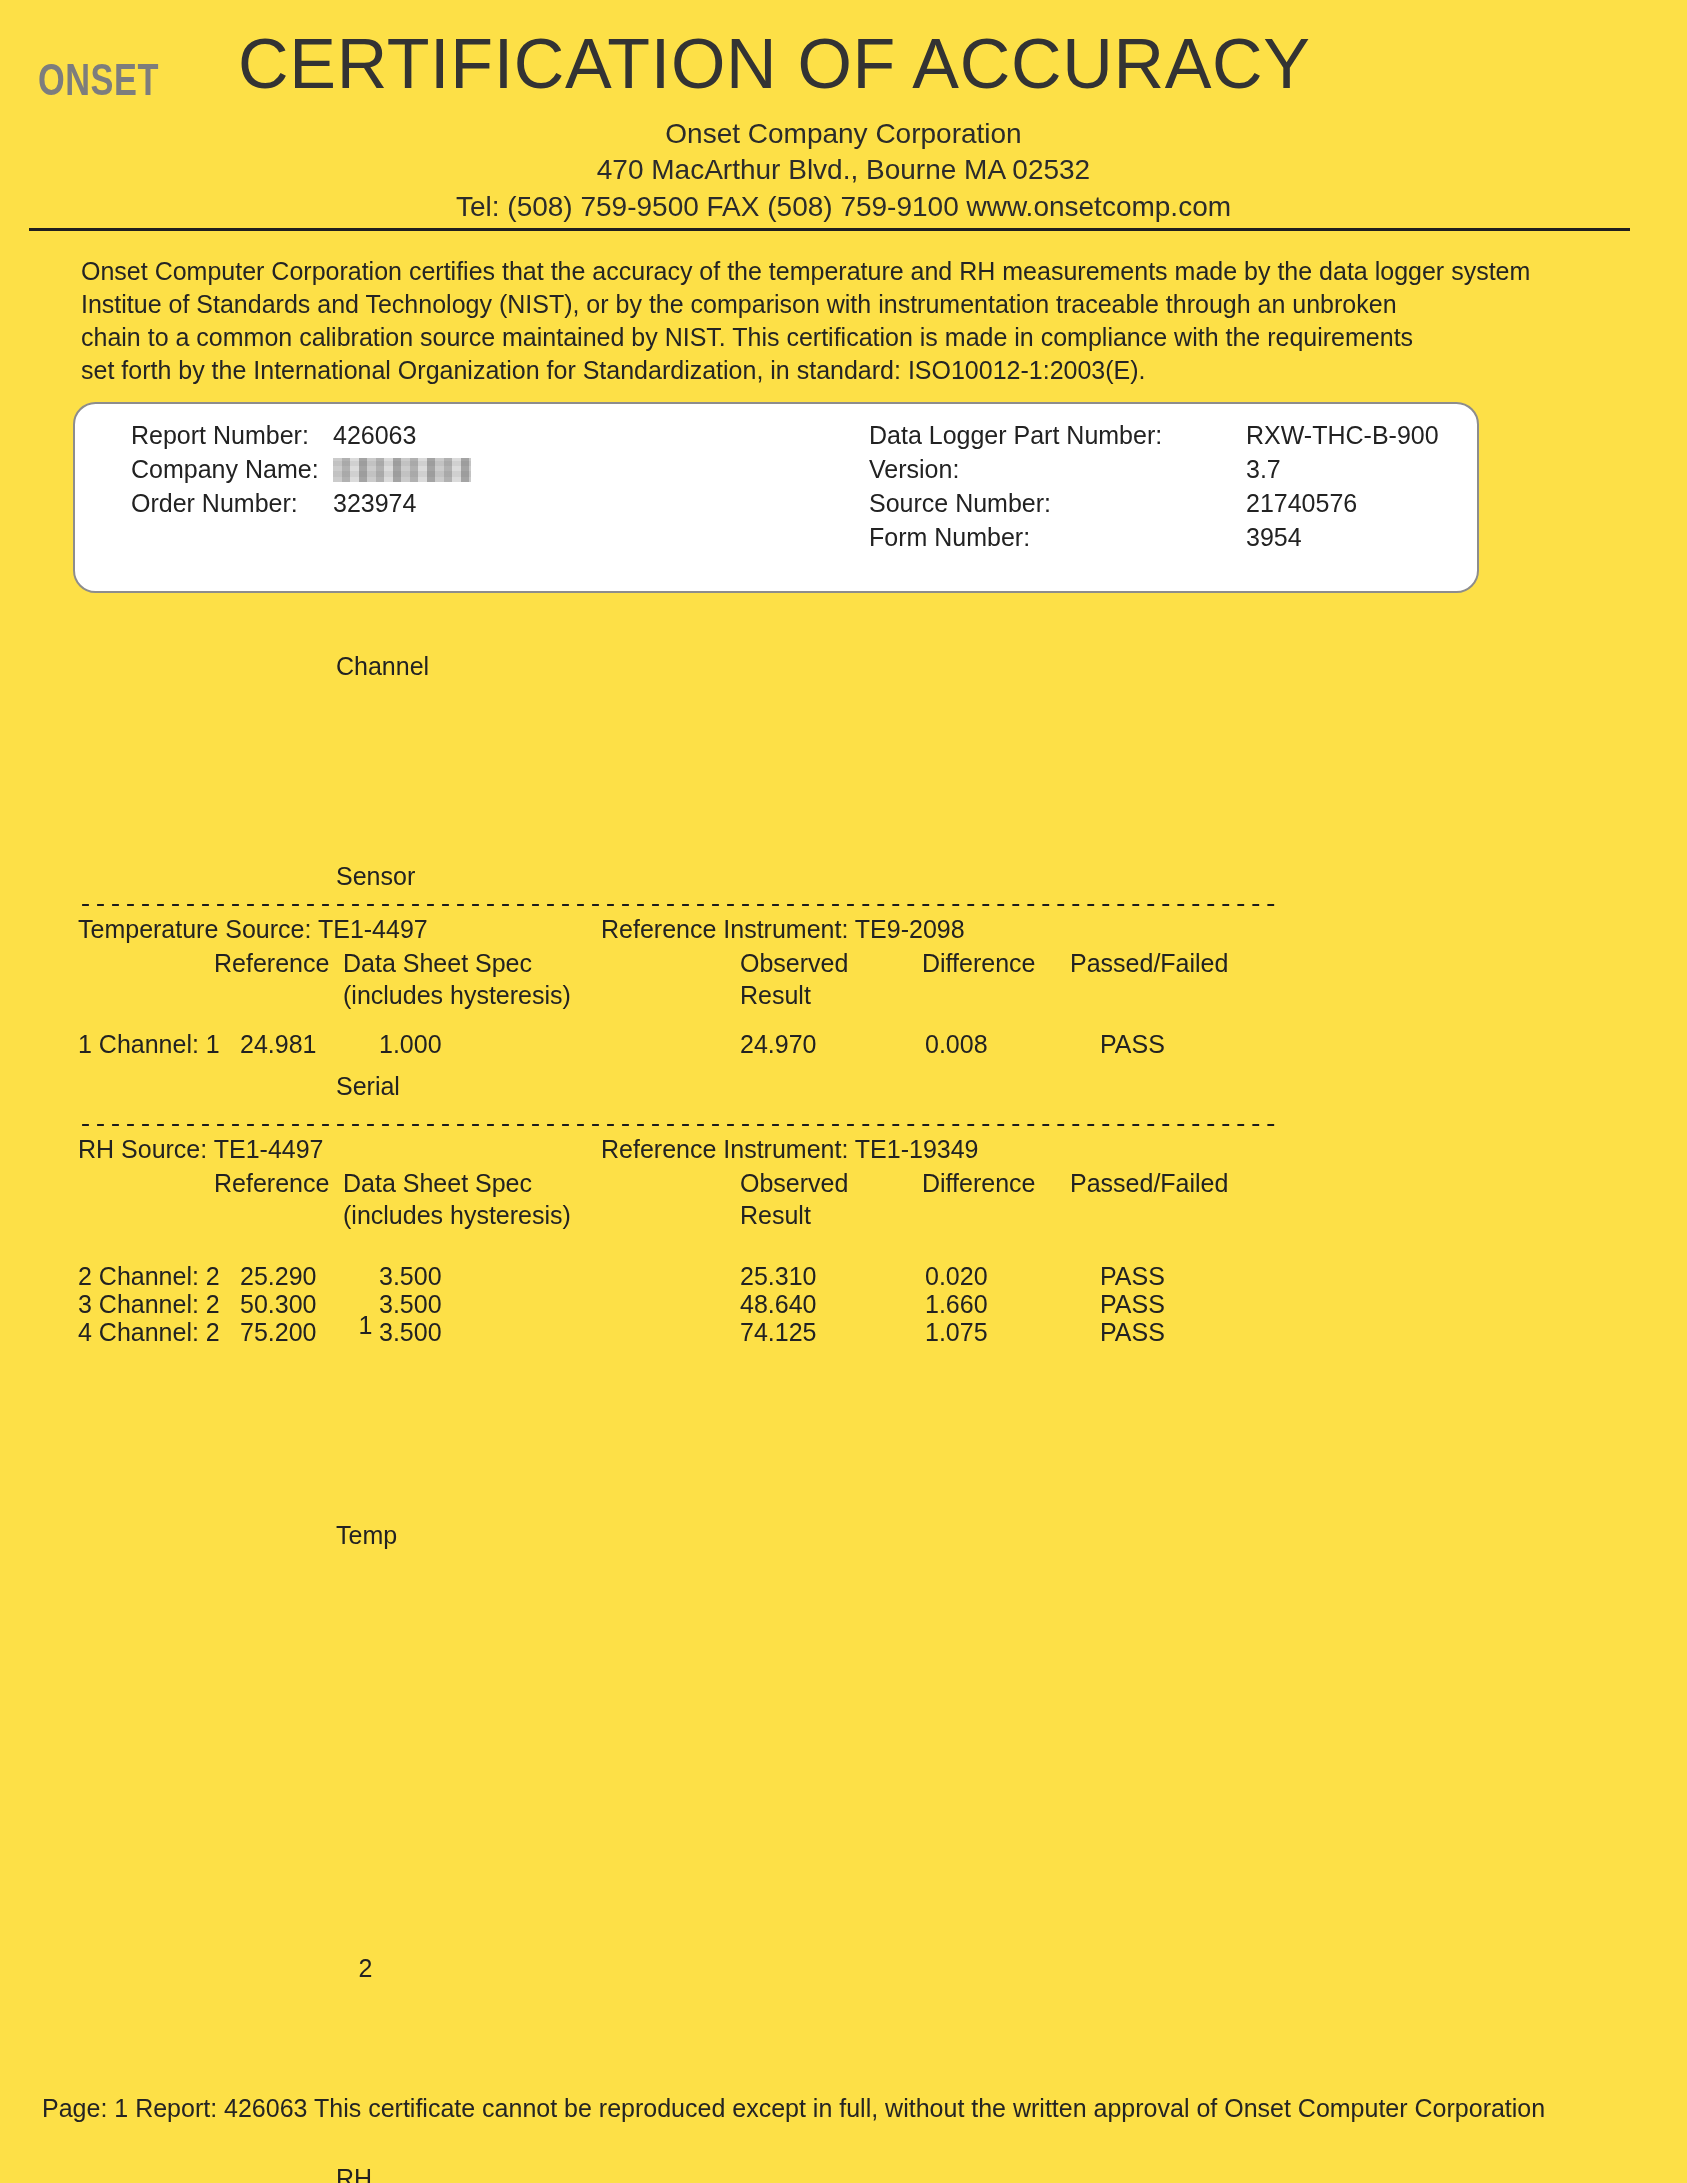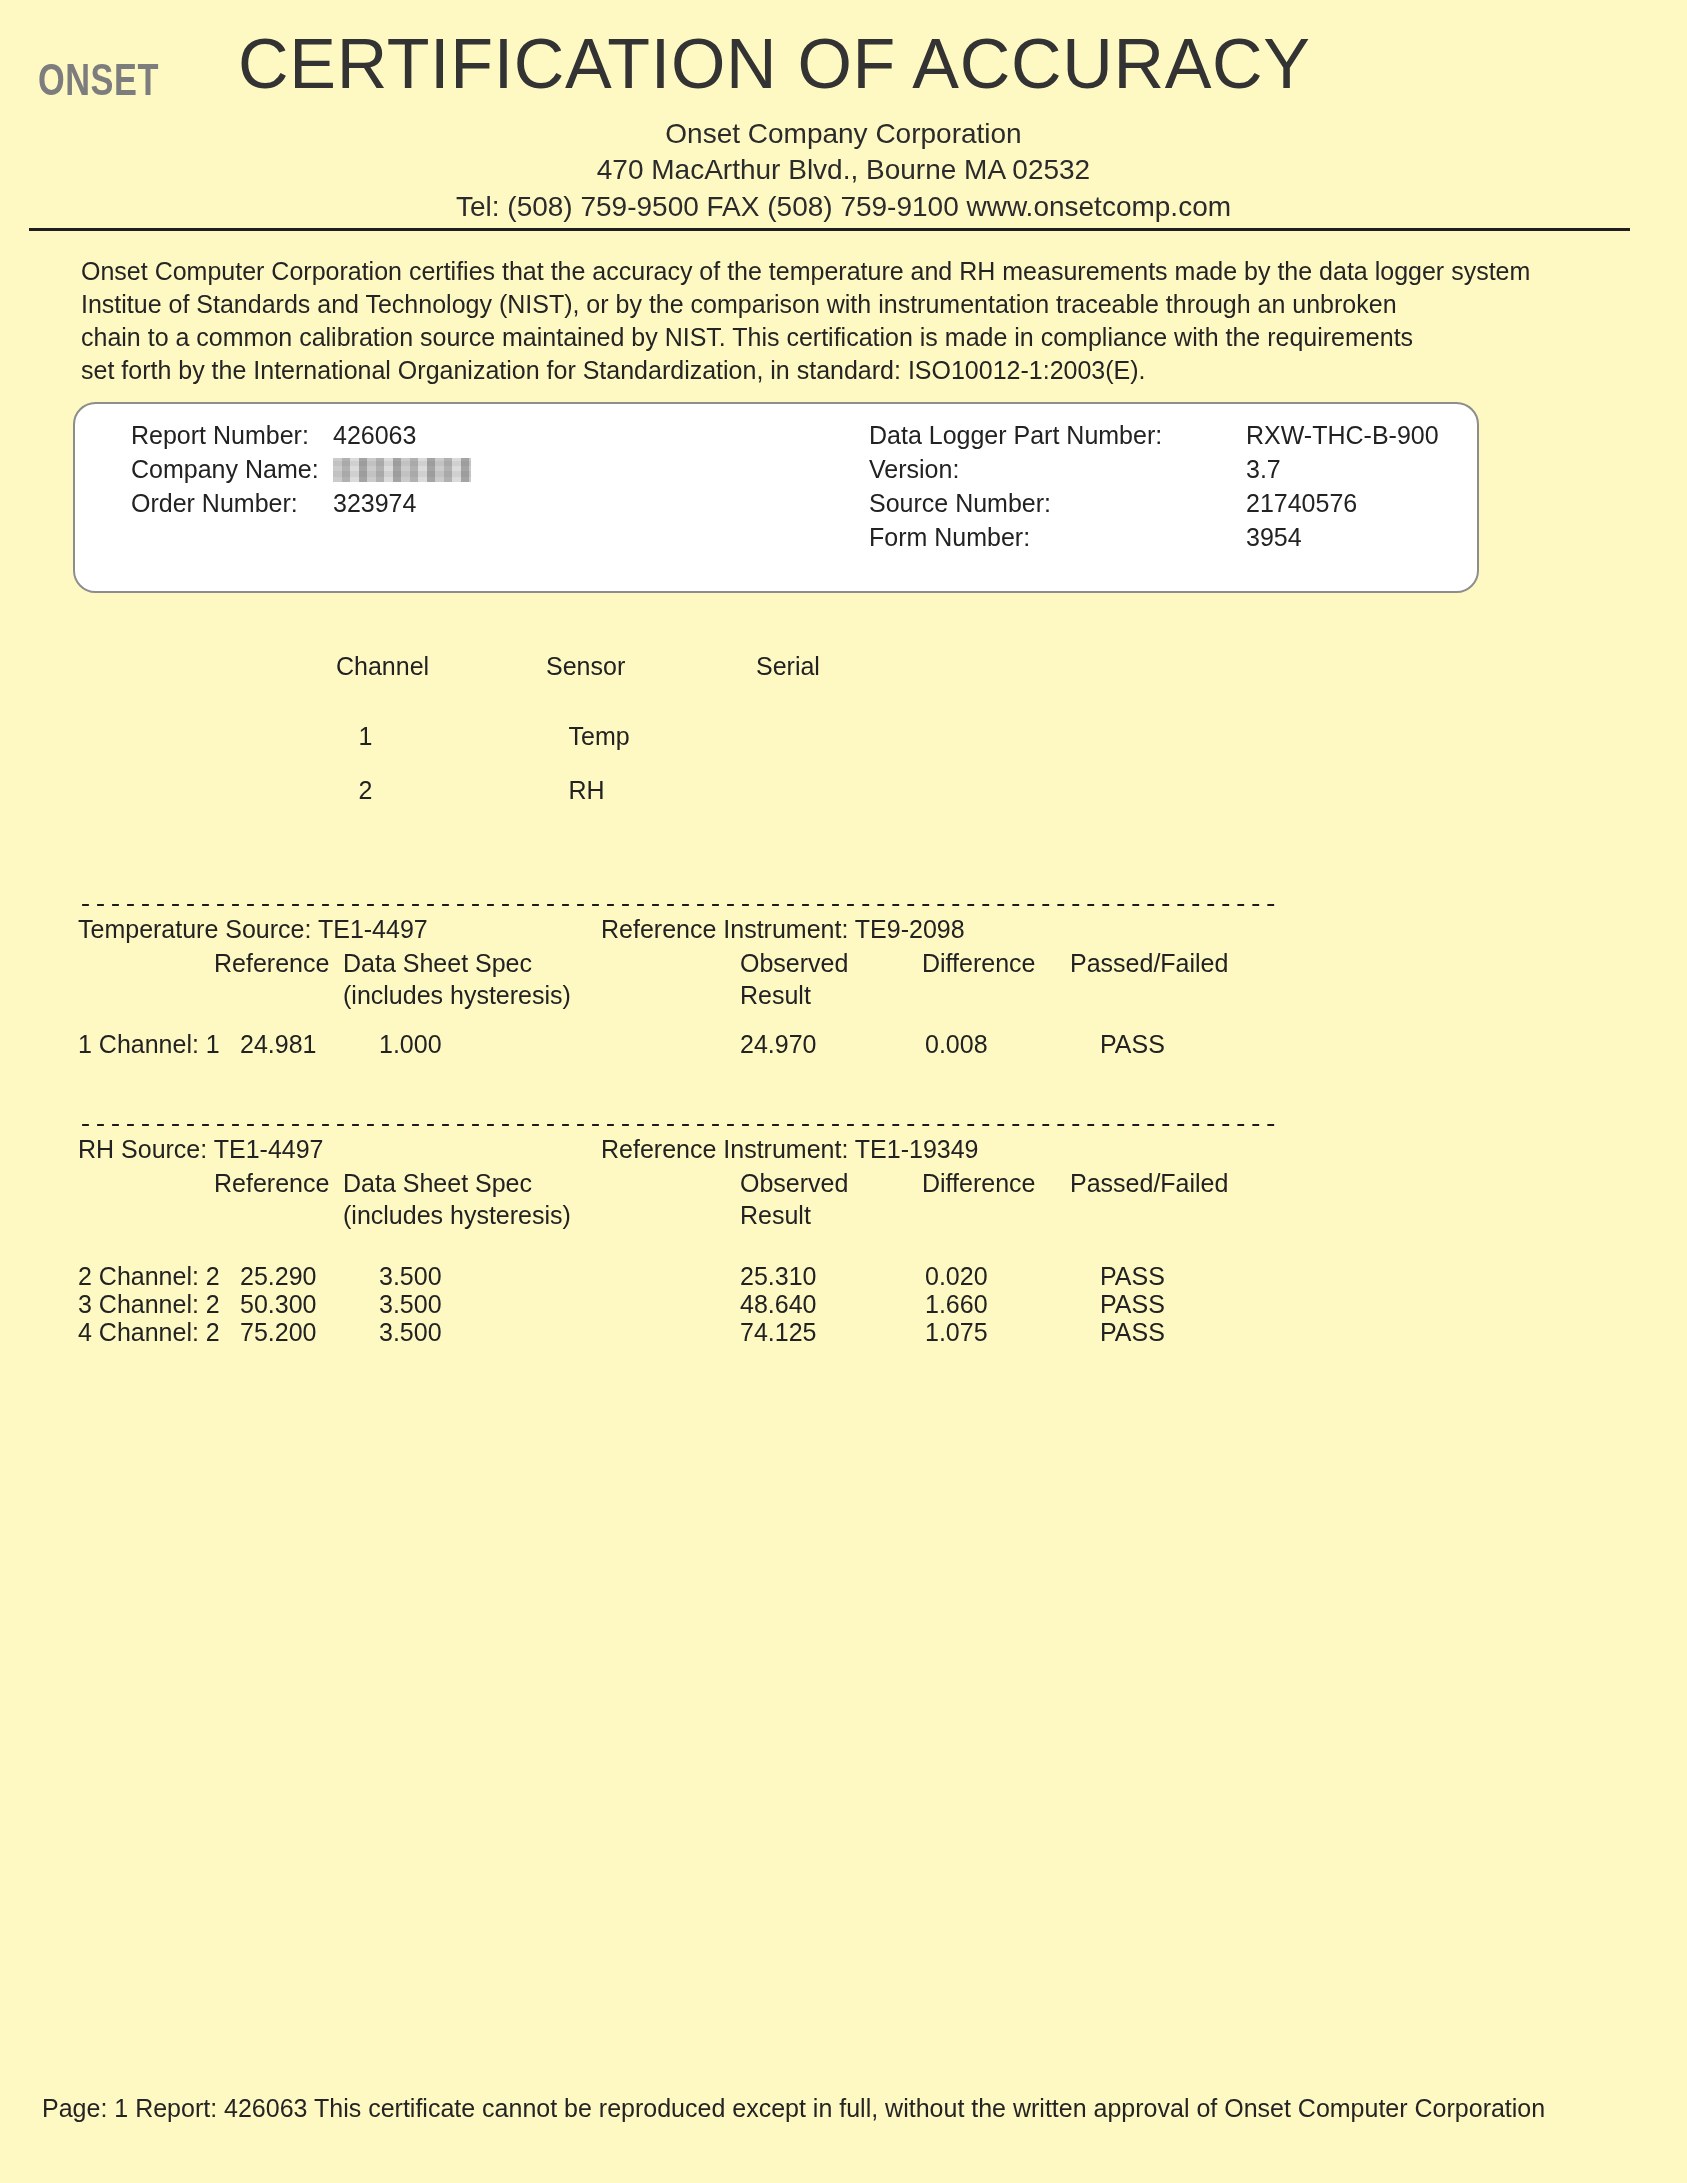--- a/index.html
+++ b/index.html
@@ -9,21 +9,21 @@
     background: #ffffff;
   }
   body {
     font-family: "Liberation Sans", sans-serif;
     color: #1a1a1a;
   }
   .page {
     position: relative;
     width: 1687px;
     height: 2183px;
-    background: #fef9c3;
+    background: #fde047;
     overflow: hidden;
   }
 
   
   .header {
     position: absolute;
     left: 0; top: 0; width: 1687px;
   }
   .logo {
     position: absolute;
@@ -128,21 +128,21 @@
   .redact.w3 { width: 138px; }
 
   
   .chan-table {
     position: absolute;
     left: 336px;
     top: 652px;
     font-size: 25px;
     color: #222222;
   }
-  .chan-row { display: flex; white-space: nowrap; }
+  .chan-row { display: flex; white-space: nowrap; flex-direction: column; }
   .chan-head { margin-bottom: 41px; }
   .chan-row .c-chan { width: 210px; flex: 0 0 210px; }
   .chan-row .c-sens { width: 210px; flex: 0 0 210px; }
   .chan-row .c-ser  { width: 198px; flex: 0 0 198px; }
   .chan-row.data { margin-bottom: 25px; }
   .chan-row.data .c-chan { padding-left: 22.5px; }
 
   
   .dashline {
     position: absolute;

